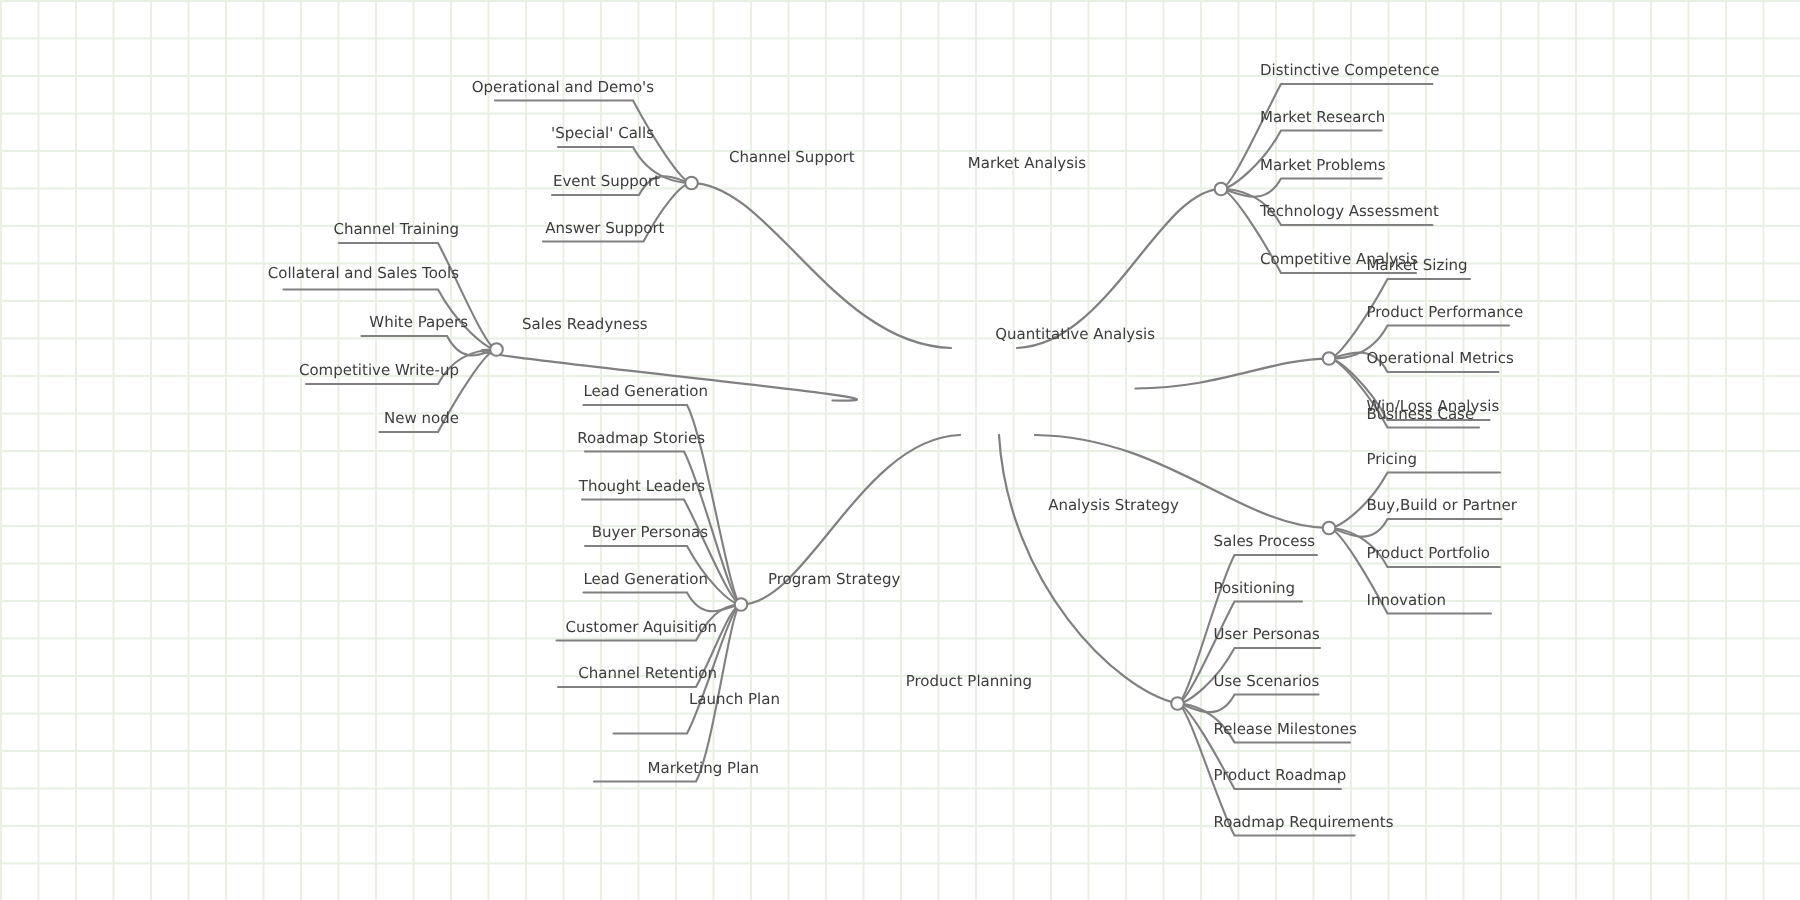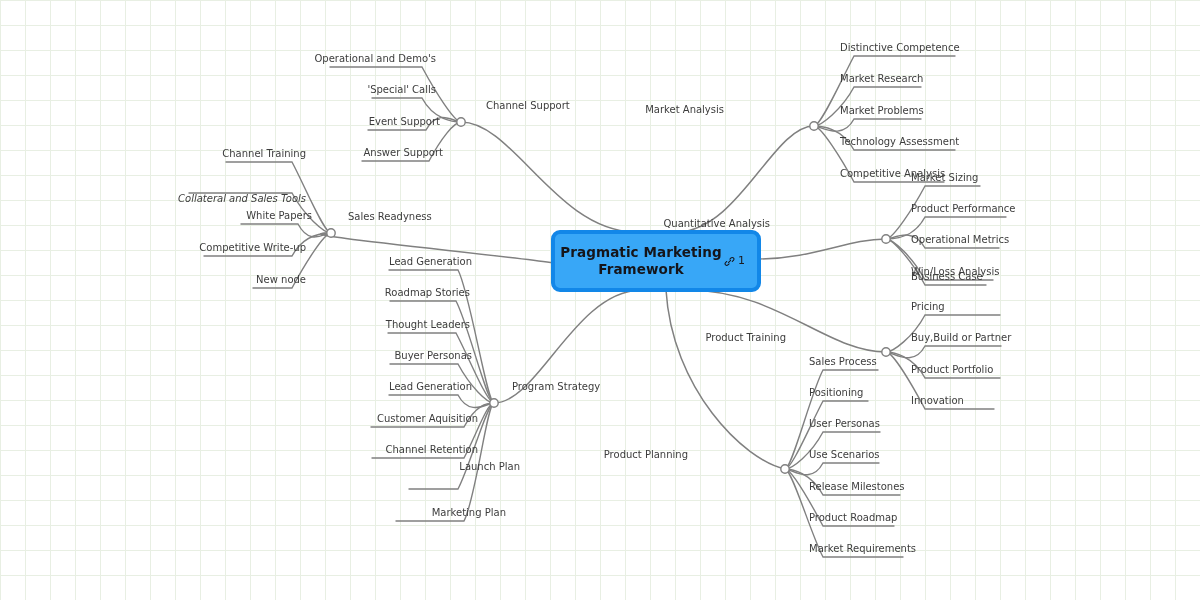--- a/index.html
+++ b/index.html
@@ -132,21 +132,21 @@
       <circle cx="785" cy="469" r="4.2" fill="#ffffff" stroke="#808080" stroke-width="1.4"></circle>
     </svg>
   <div id="labels">
       <div class="node-label left-anchored" style="left: 486px; top: 111px; color: rgb(60, 60, 60);">Channel Support</div>
       <div class="node-label right-anchored" style="left: 436px; top: 64px; color: rgb(60, 60, 60);">Operational and Demo's</div>
       <div class="node-label right-anchored" style="left: 436px; top: 95px; color: rgb(60, 60, 60);">'Special' Calls</div>
       <div class="node-label right-anchored" style="left: 440px; top: 127px; color: rgb(60, 60, 60);">Event Support</div>
       <div class="node-label right-anchored" style="left: 443px; top: 158px; color: rgb(60, 60, 60);">Answer Support</div>
       <div class="node-label left-anchored" style="left: 348px; top: 222px; color: rgb(60, 60, 60);">Sales Readyness</div>
       <div class="node-label right-anchored" style="left: 306px; top: 159px; color: rgb(60, 60, 60);">Channel Training</div>
-      <div class="node-label right-anchored" style="left: 306px; top: 204px; color: rgb(60, 60, 60); font-style: italic;">Collateral and Sales Tools</div>
+      <div class="node-label right-anchored" style="left: 306px; top: 188px; color: rgb(60, 60, 60);">Collateral and Sales Tools</div>
       <div class="node-label right-anchored" style="left: 312px; top: 221px; color: rgb(60, 60, 60);">White Papers</div>
       <div class="node-label right-anchored" style="left: 306px; top: 253px; color: rgb(60, 60, 60);">Competitive Write-up</div>
       <div class="node-label right-anchored" style="left: 306px; top: 285px; color: rgb(60, 60, 60);">New node</div>
       <div class="node-label left-anchored" style="left: 512px; top: 392px; color: rgb(60, 60, 60);">Program Strategy</div>
       <div class="node-label right-anchored" style="left: 472px; top: 267px; color: rgb(60, 60, 60);">Lead Generation</div>
       <div class="node-label right-anchored" style="left: 470px; top: 298px; color: rgb(60, 60, 60);">Roadmap Stories</div>
       <div class="node-label right-anchored" style="left: 470px; top: 330px; color: rgb(60, 60, 60);">Thought Leaders</div>
       <div class="node-label right-anchored" style="left: 472px; top: 361px; color: rgb(60, 60, 60);">Buyer Personas</div>
       <div class="node-label right-anchored" style="left: 472px; top: 392px; color: rgb(60, 60, 60);">Lead Generation</div>
       <div class="node-label right-anchored" style="left: 478px; top: 424px; color: rgb(60, 60, 60);">Customer Aquisition</div>
@@ -158,44 +158,28 @@
       <div class="node-label left-anchored" style="left: 840px; top: 84px; color: rgb(60, 60, 60);">Market Research</div>
       <div class="node-label left-anchored" style="left: 840px; top: 116px; color: rgb(60, 60, 60);">Market Problems</div>
       <div class="node-label left-anchored" style="left: 840px; top: 147px; color: rgb(60, 60, 60);">Technology Assessment</div>
       <div class="node-label left-anchored" style="left: 840px; top: 179px; color: rgb(60, 60, 60);">Competitive Analysis</div>
       <div class="node-label right-anchored" style="left: 770px; top: 229px; color: rgb(60, 60, 60);">Quantitative Analysis</div>
       <div class="node-label left-anchored" style="left: 911px; top: 183px; color: rgb(60, 60, 60);">Market Sizing</div>
       <div class="node-label left-anchored" style="left: 911px; top: 214px; color: rgb(60, 60, 60);">Product Performance</div>
       <div class="node-label left-anchored" style="left: 911px; top: 245px; color: rgb(60, 60, 60);">Operational Metrics</div>
       <div class="node-label left-anchored" style="left: 911px; top: 277px; color: rgb(60, 60, 60);">Win/Loss Analysis</div>
       <div class="node-label left-anchored" style="left: 911px; top: 282px; color: rgb(60, 60, 60);">Business Case</div>
-      <div class="node-label right-anchored" style="left: 786px; top: 343px; color: rgb(60, 60, 60);">Product Training</div>
+      <div class="node-label right-anchored" style="left: 786px; top: 343px; color: rgb(60, 60, 60);">Analysis Strategy</div>
       <div class="node-label left-anchored" style="left: 911px; top: 312px; color: rgb(60, 60, 60);">Pricing</div>
       <div class="node-label left-anchored" style="left: 911px; top: 343px; color: rgb(60, 60, 60);">Buy,Build or Partner</div>
       <div class="node-label left-anchored" style="left: 911px; top: 375px; color: rgb(60, 60, 60);">Product Portfolio</div>
       <div class="node-label left-anchored" style="left: 911px; top: 406px; color: rgb(60, 60, 60);">Innovation</div>
       <div class="node-label right-anchored" style="left: 688px; top: 460px; color: rgb(60, 60, 60);">Product Planning</div>
       <div class="node-label left-anchored" style="left: 809px; top: 367px; color: rgb(60, 60, 60);">Sales Process</div>
       <div class="node-label left-anchored" style="left: 809px; top: 398px; color: rgb(60, 60, 60);">Positioning</div>
       <div class="node-label left-anchored" style="left: 809px; top: 429px; color: rgb(60, 60, 60);">User Personas</div>
       <div class="node-label left-anchored" style="left: 809px; top: 460px; color: rgb(60, 60, 60);">Use Scenarios</div>
       <div class="node-label left-anchored" style="left: 809px; top: 492px; color: rgb(60, 60, 60);">Release Milestones</div>
       <div class="node-label left-anchored" style="left: 809px; top: 523px; color: rgb(60, 60, 60);">Product Roadmap</div>
-      <div class="node-label left-anchored" style="left: 809px; top: 554px; color: rgb(60, 60, 60);">Market Requirements</div>
+      <div class="node-label left-anchored" style="left: 809px; top: 554px; color: rgb(60, 60, 60);">Roadmap Requirements</div>
     </div>
 
-  <div id="root-node" style="left: 551px; top: 230px; width: 210px; height: 62px; background: rgb(56, 167, 247); border: 4px solid rgb(18, 135, 232);">
-    <span id="root-text">
-      <span>Pragmatic Marketing</span><br>
-      <span>Framework</span>
-    </span>
-    <span id="root-badge">
-      <svg width="11" height="11" viewBox="0 0 16 16">
-        <g fill="none" stroke="#16161c" stroke-width="1.5" stroke-linecap="round">
-          <path d="M6.4 9.6 L9.6 6.4"></path>
-          <path d="M8.6 4.6 L10.3 2.9 a2.4 2.4 0 0 1 3.4 3.4 L12 8"></path>
-          <path d="M7.4 11.4 L5.7 13.1 a2.4 2.4 0 0 1 -3.4 -3.4 L4 8"></path>
-        </g>
-      </svg>
-      <span>1</span>
-    </span>
-  </div>
 </div>
 
 </body></html>

